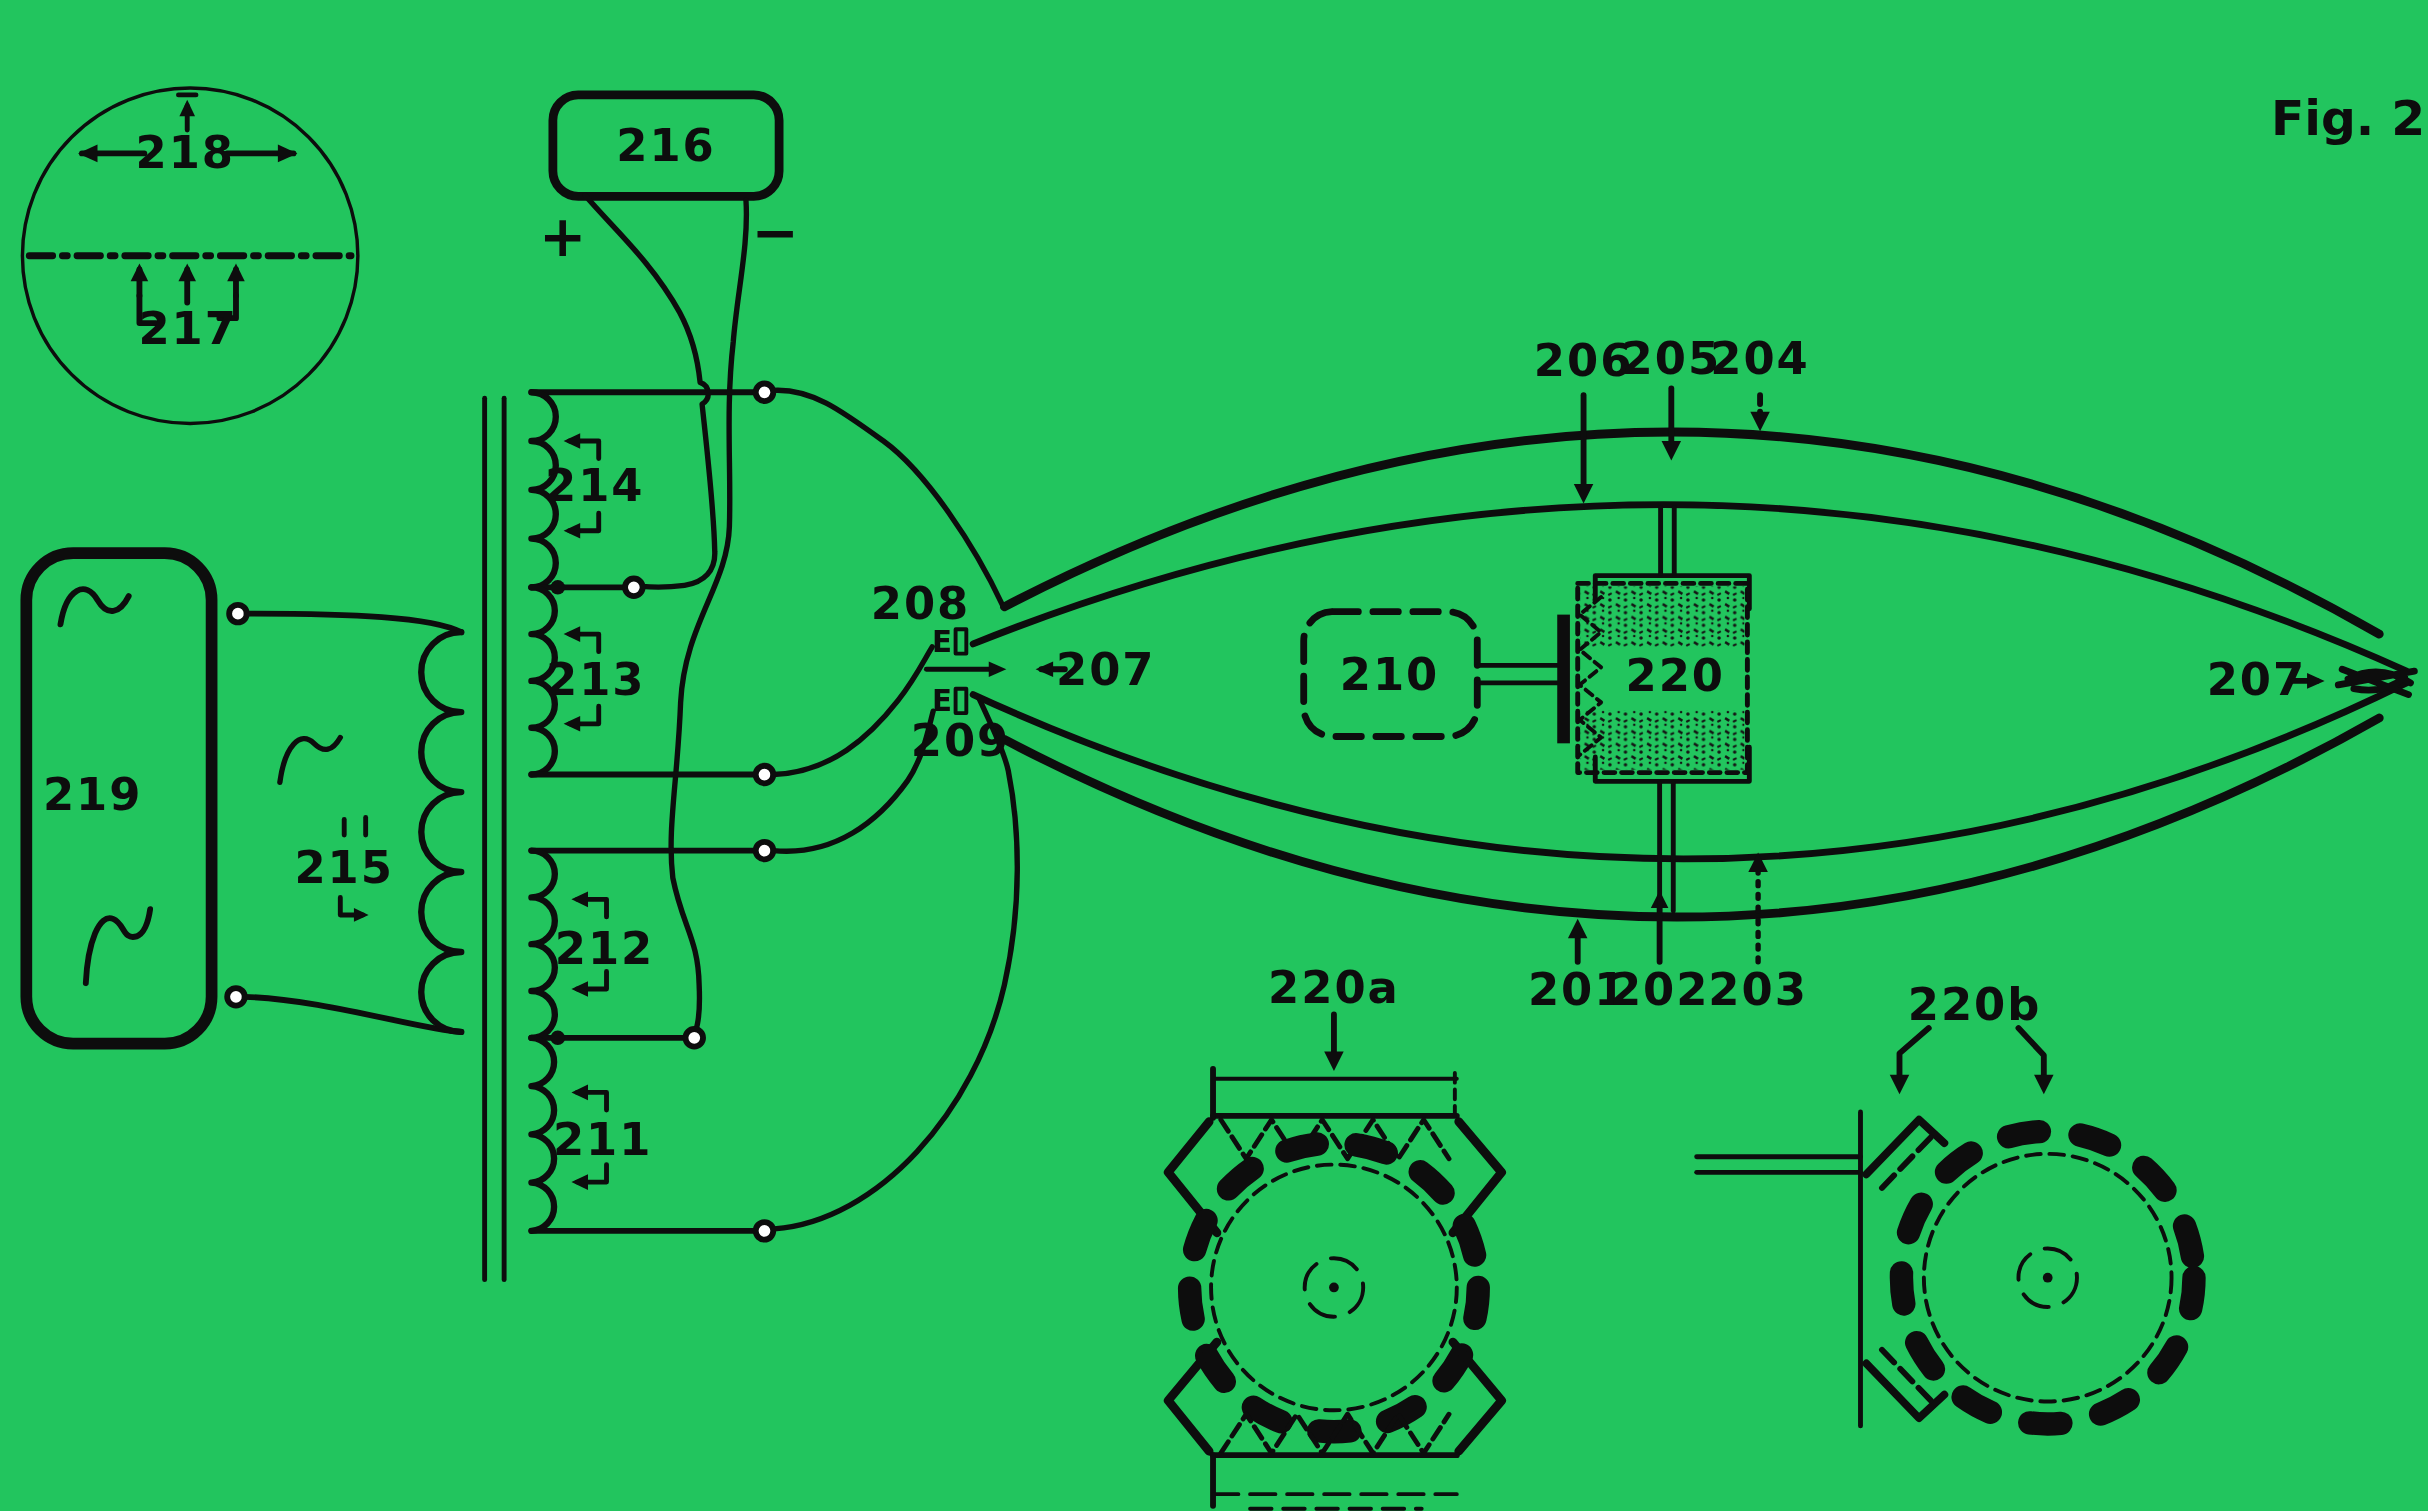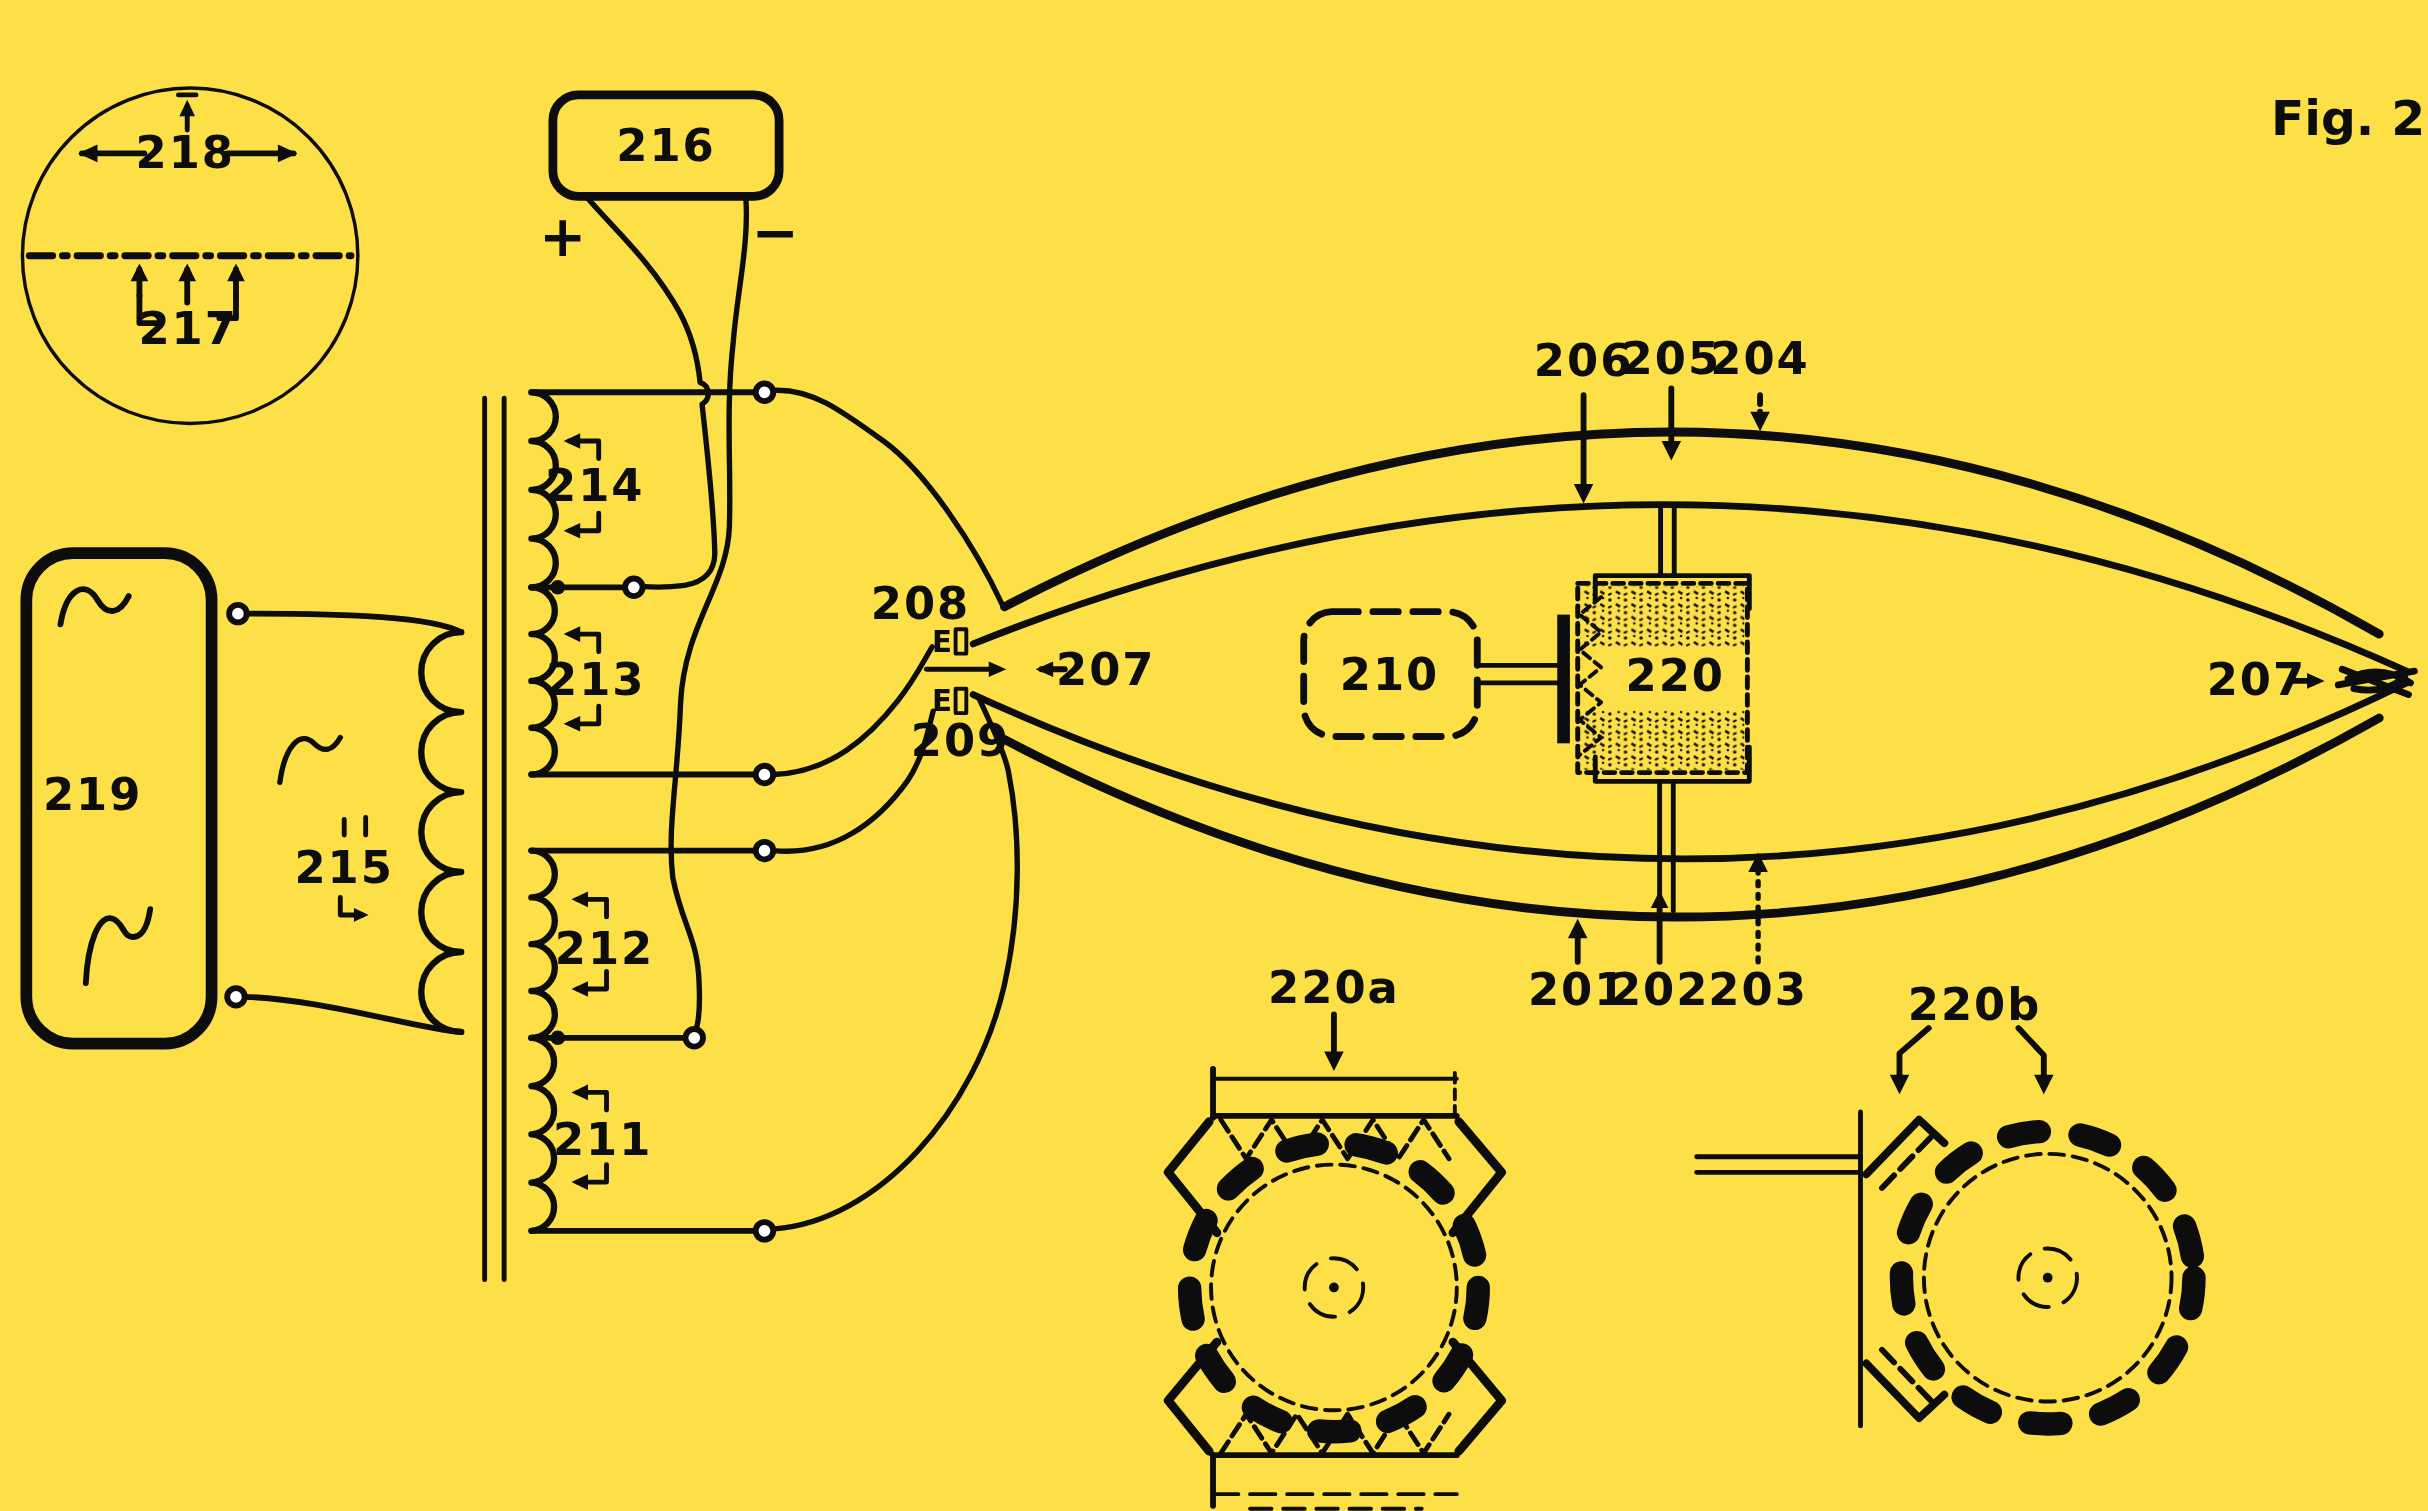--- a/index.html
+++ b/index.html
@@ -1,16 +1,16 @@
 <!DOCTYPE html>
 <html><head>
 <meta charset="utf-8">
 <style>
   html,body { margin:0; padding:0; background:#ffffff; }
-  .stage { position:relative; width:2428px; height:1512px; background:#fde047; overflow:hidden;
+  .stage { position:relative; width:2428px; height:1512px; background:#22c55e; overflow:hidden;
            font-family:"DejaVu Sans", sans-serif; }
   svg { position:absolute; left:0; top:0; }
   .ln  { fill:none; stroke:#0d0d0d; stroke-linecap:round; stroke-linejoin:round; }
   .hd  { fill:#0d0d0d; stroke:none; }
   .dot { fill:#0d0d0d; stroke:none; }
   .term { fill:#ffffff; stroke:#0d0d0d; stroke-width:6; }
   .lbl { font:700 46px "DejaVu Sans", sans-serif; fill:#0d0d0d; text-anchor:middle; letter-spacing:2px; }
   .sign { font:700 58px "DejaVu Sans", sans-serif; fill:#0d0d0d; text-anchor:middle; }
   .fig { font:700 50px "DejaVu Sans", sans-serif; fill:#0d0d0d; text-anchor:middle; }
   .eglyph { font:700 30px "DejaVu Sans", sans-serif; fill:#0d0d0d; text-anchor:middle; }

